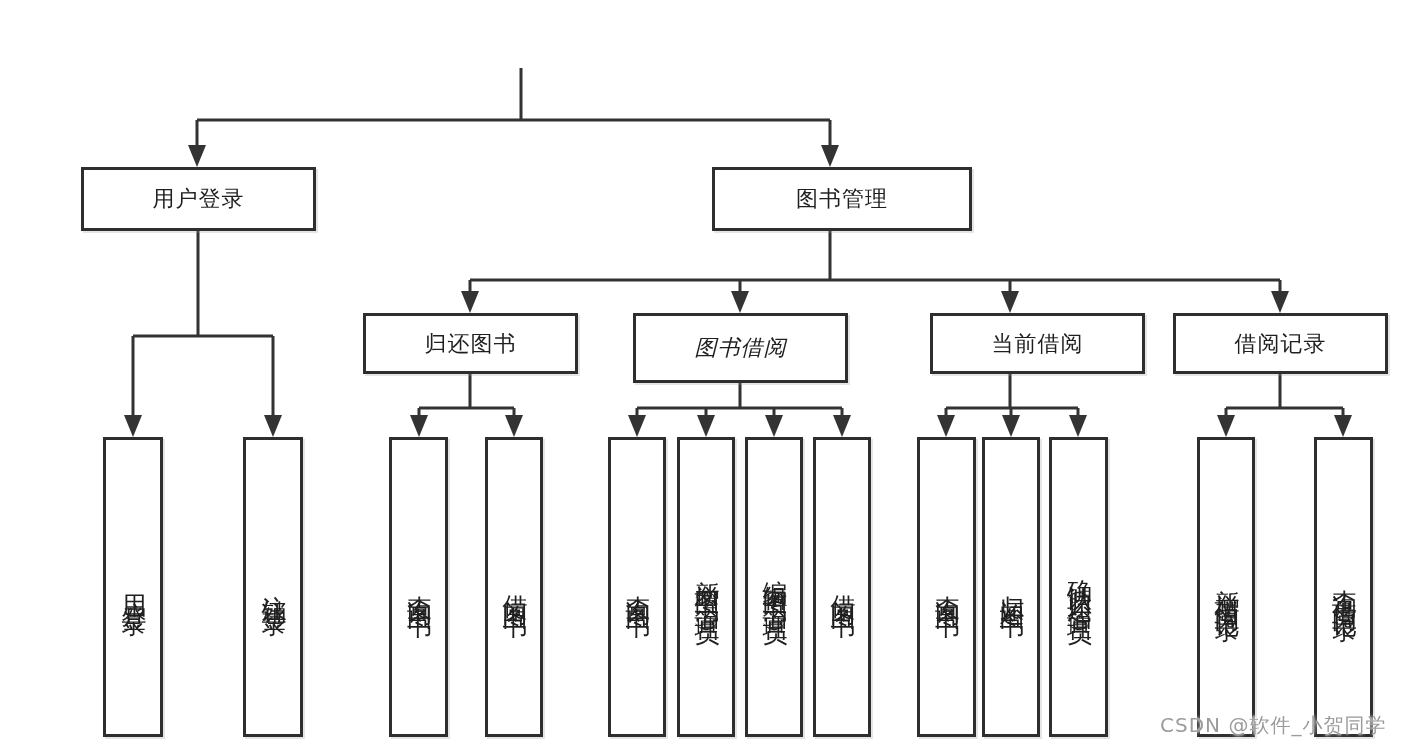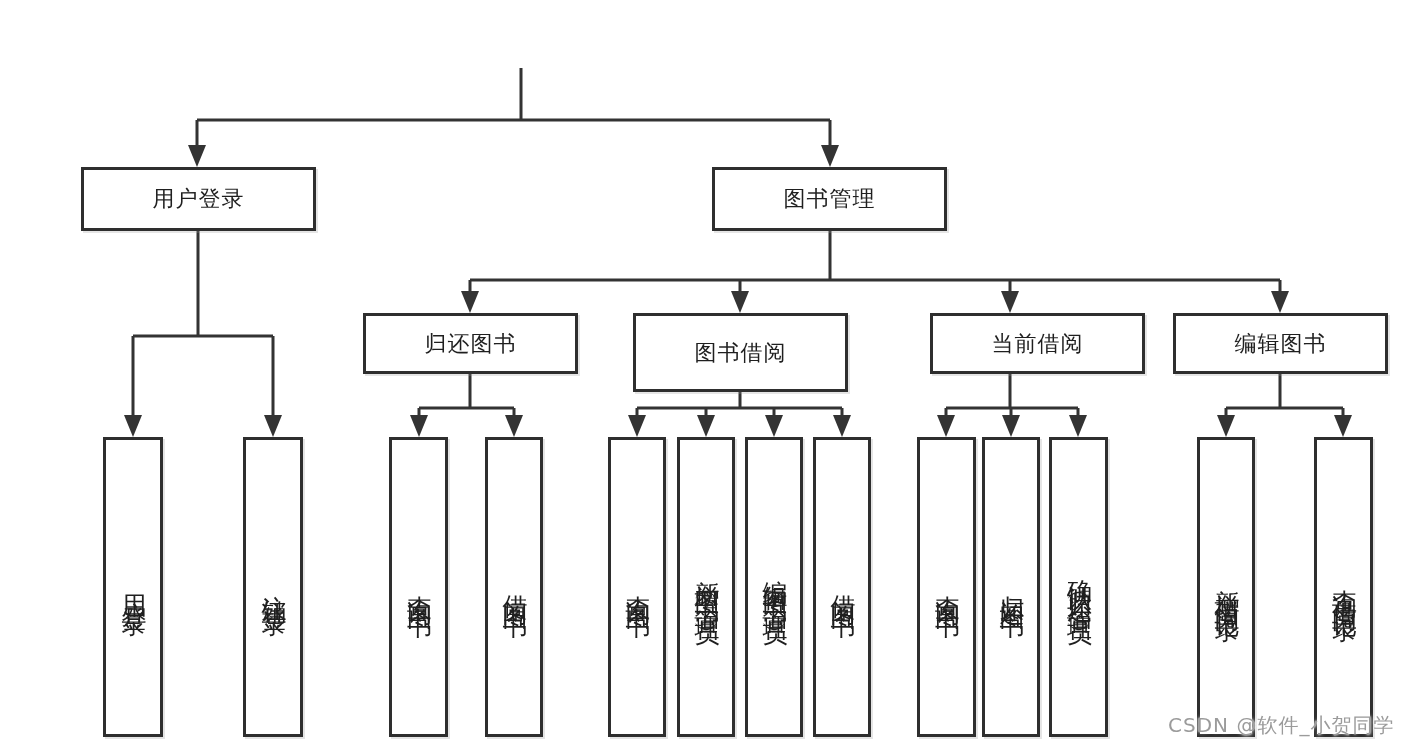--- a/index.html
+++ b/index.html
@@ -51,21 +51,20 @@
   }
   .watermark {
     position: absolute;
     left: 1160px;
     top: 712px;
     font-size: 20px;
     color: #9b9b9b;
     letter-spacing: 1px;
     text-shadow: 0 0 2px #ffffff, 0 0 4px #ffffff;
     white-space: nowrap;
-    margin-left: 8px;
   }
 </style>
 </head>
 <body>
 
 <div class="stage">
 
   <svg class="connector-layer" width="1405" height="747" viewBox="0 0 1405 747" xmlns="http://www.w3.org/2000/svg">
     <g stroke="#333333" stroke-width="3" fill="none">
 
@@ -103,35 +102,35 @@
       <polygon points="1069,415 1087,415 1078,437"></polygon>
       <polygon points="1217,415 1235,415 1226,437"></polygon>
       <polygon points="1334,415 1352,415 1343,437"></polygon>
     </g>
   </svg>
 
 
   <div class="box hbox" style="left:81px; top:167px; width:235px; height:64px;">
     <span class="lbl">用户登录</span>
   </div>
-  <div class="box hbox" style="left:712px; top:167px; width:235px; height:64px;">
+  <div class="box hbox" style="left:712px; top:167px; width:260px; height:64px;">
     <span class="lbl">图书管理</span>
   </div>
 
   <div class="box hbox" style="left:363px; top:313px; width:215px; height:61px;">
     <span class="lbl">归还图书</span>
   </div>
-  <div class="box hbox" style="left:633px; top:313px; width:215px; height:79px;">
+  <div class="box hbox" style="left:633px; top:313px; width:215px; height:70px;font-style:italic;">
     <span class="lbl">图书借阅</span>
   </div>
   <div class="box hbox" style="left:902px; top:313px; width:215px; height:61px;margin-left:28px;">
     <span class="lbl">当前借阅</span>
   </div>
   <div class="box hbox" style="left:1173px; top:313px; width:215px; height:61px;">
-    <span class="lbl">编辑图书</span>
+    <span class="lbl">借阅记录</span>
   </div>
 
   <div class="box vbox" style="left:103px; top:437px; width:60px; height:300px;">
     <span class="lbl">用户登录</span>
   </div>
   <div class="box vbox" style="left:243px; top:437px; width:60px; height:300px;">
     <span class="lbl">注销登录</span>
   </div>
 
   <div class="box vbox" style="left:389px; top:437px; width:59px; height:300px;">

